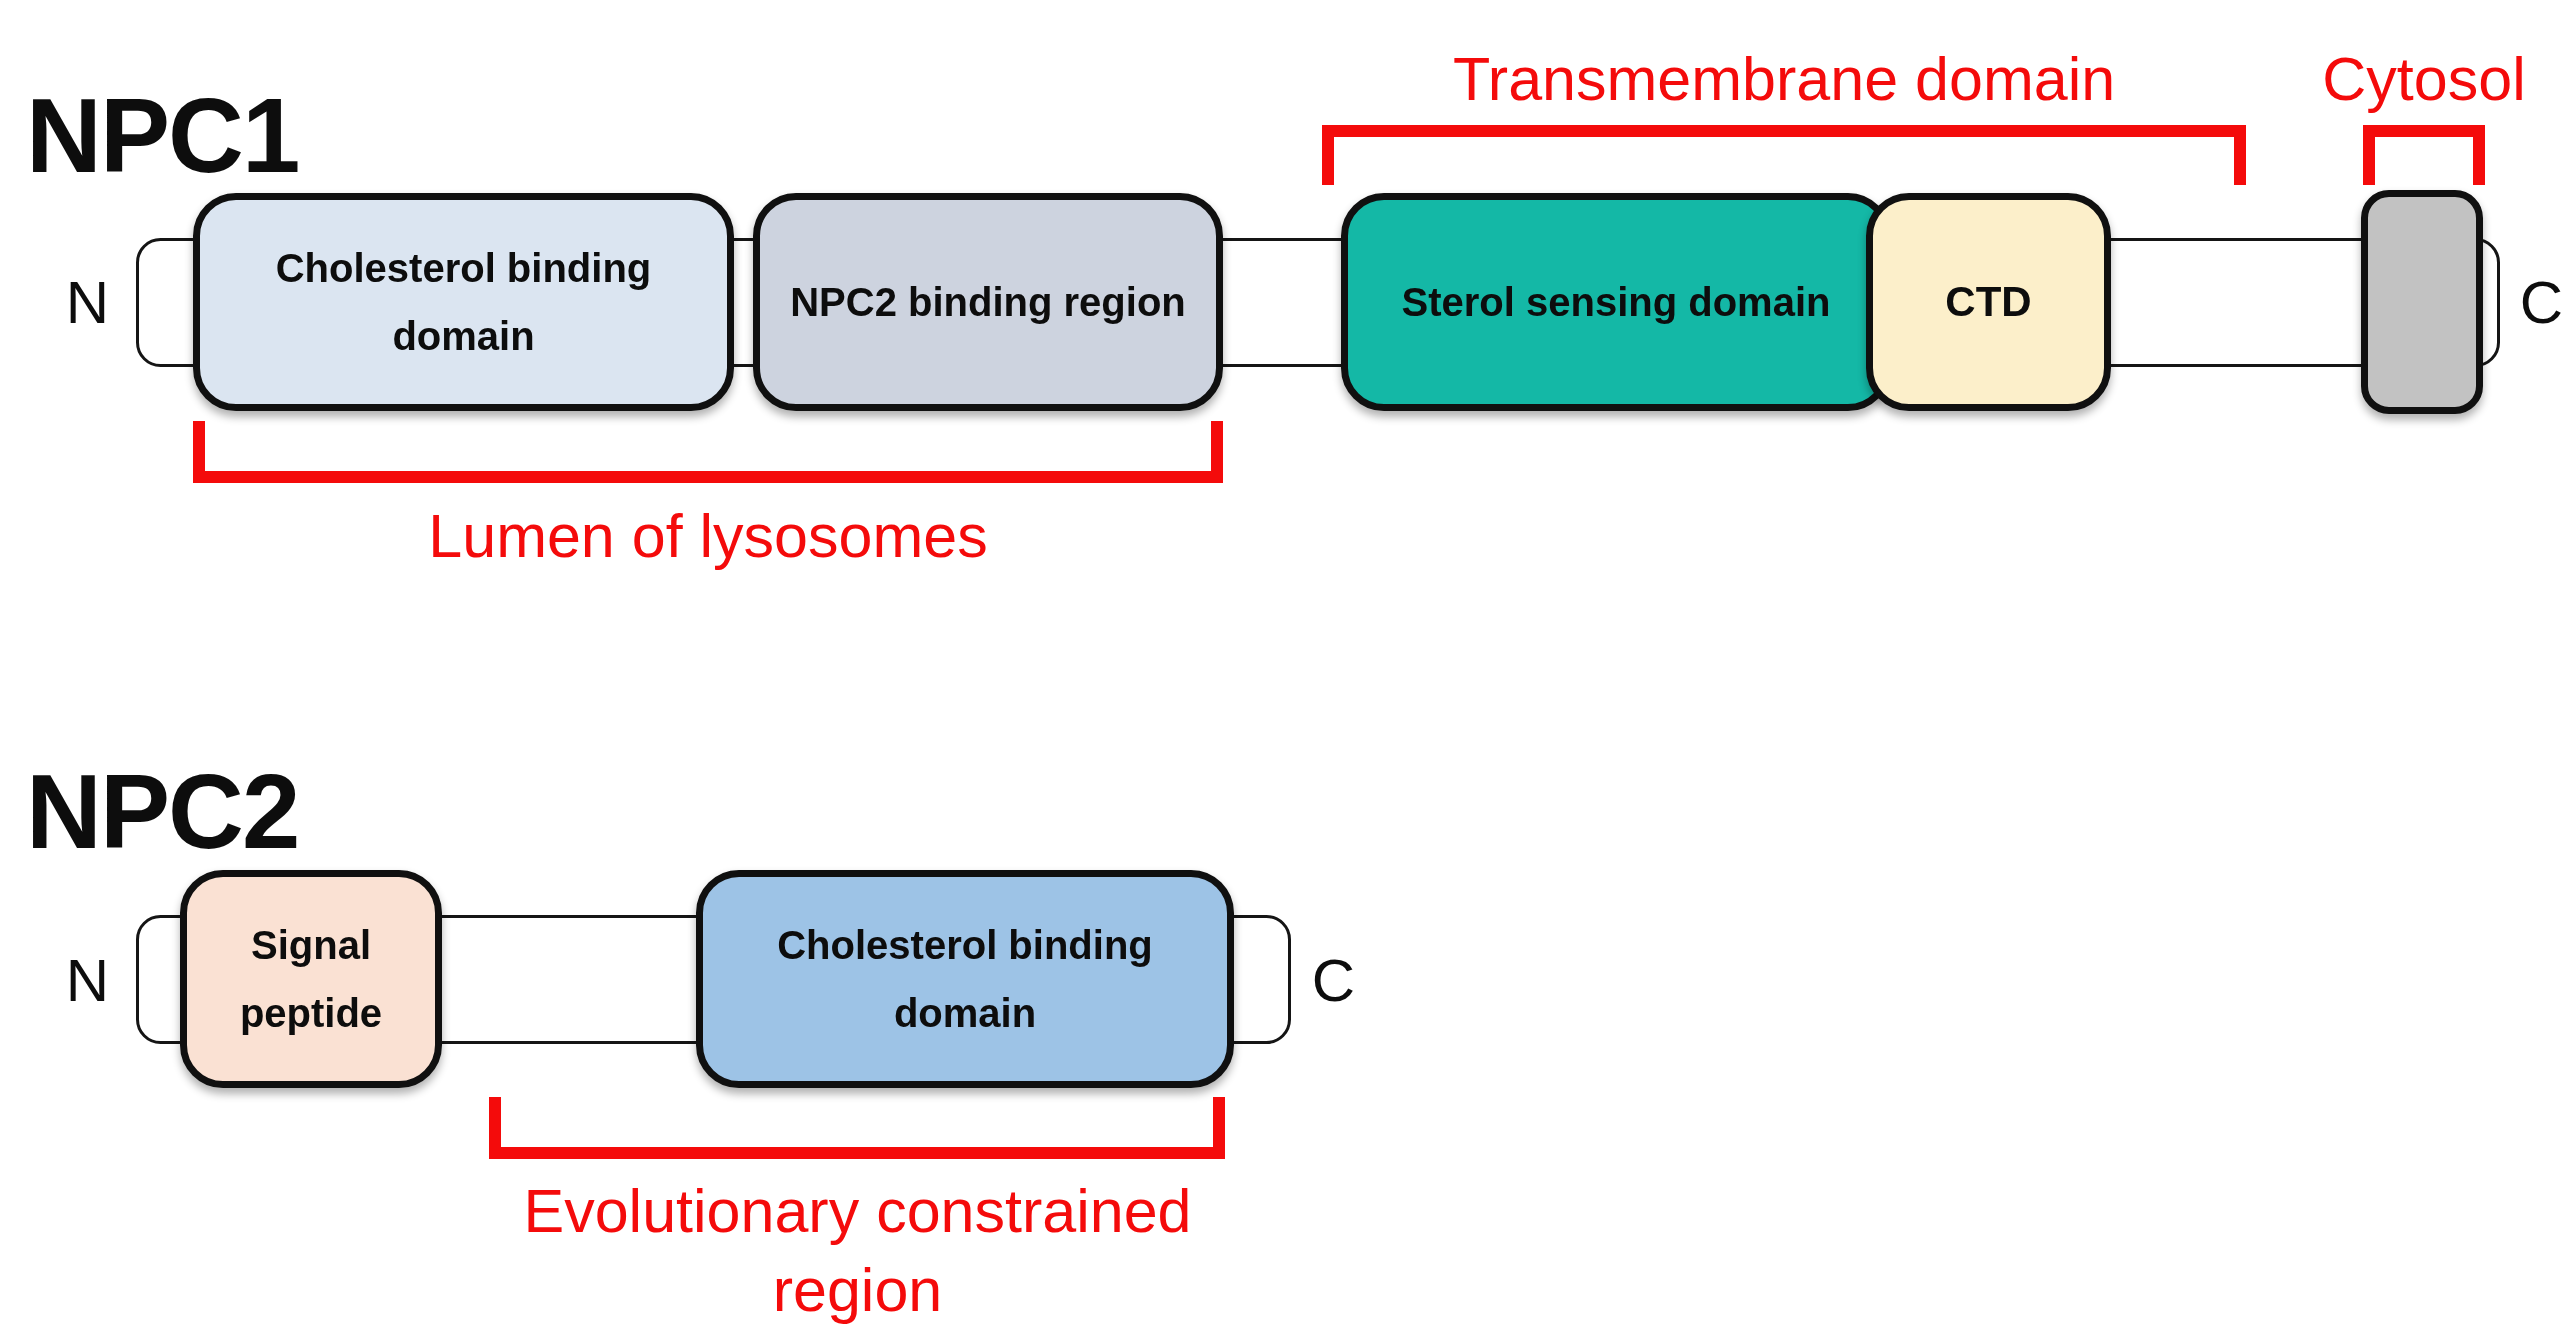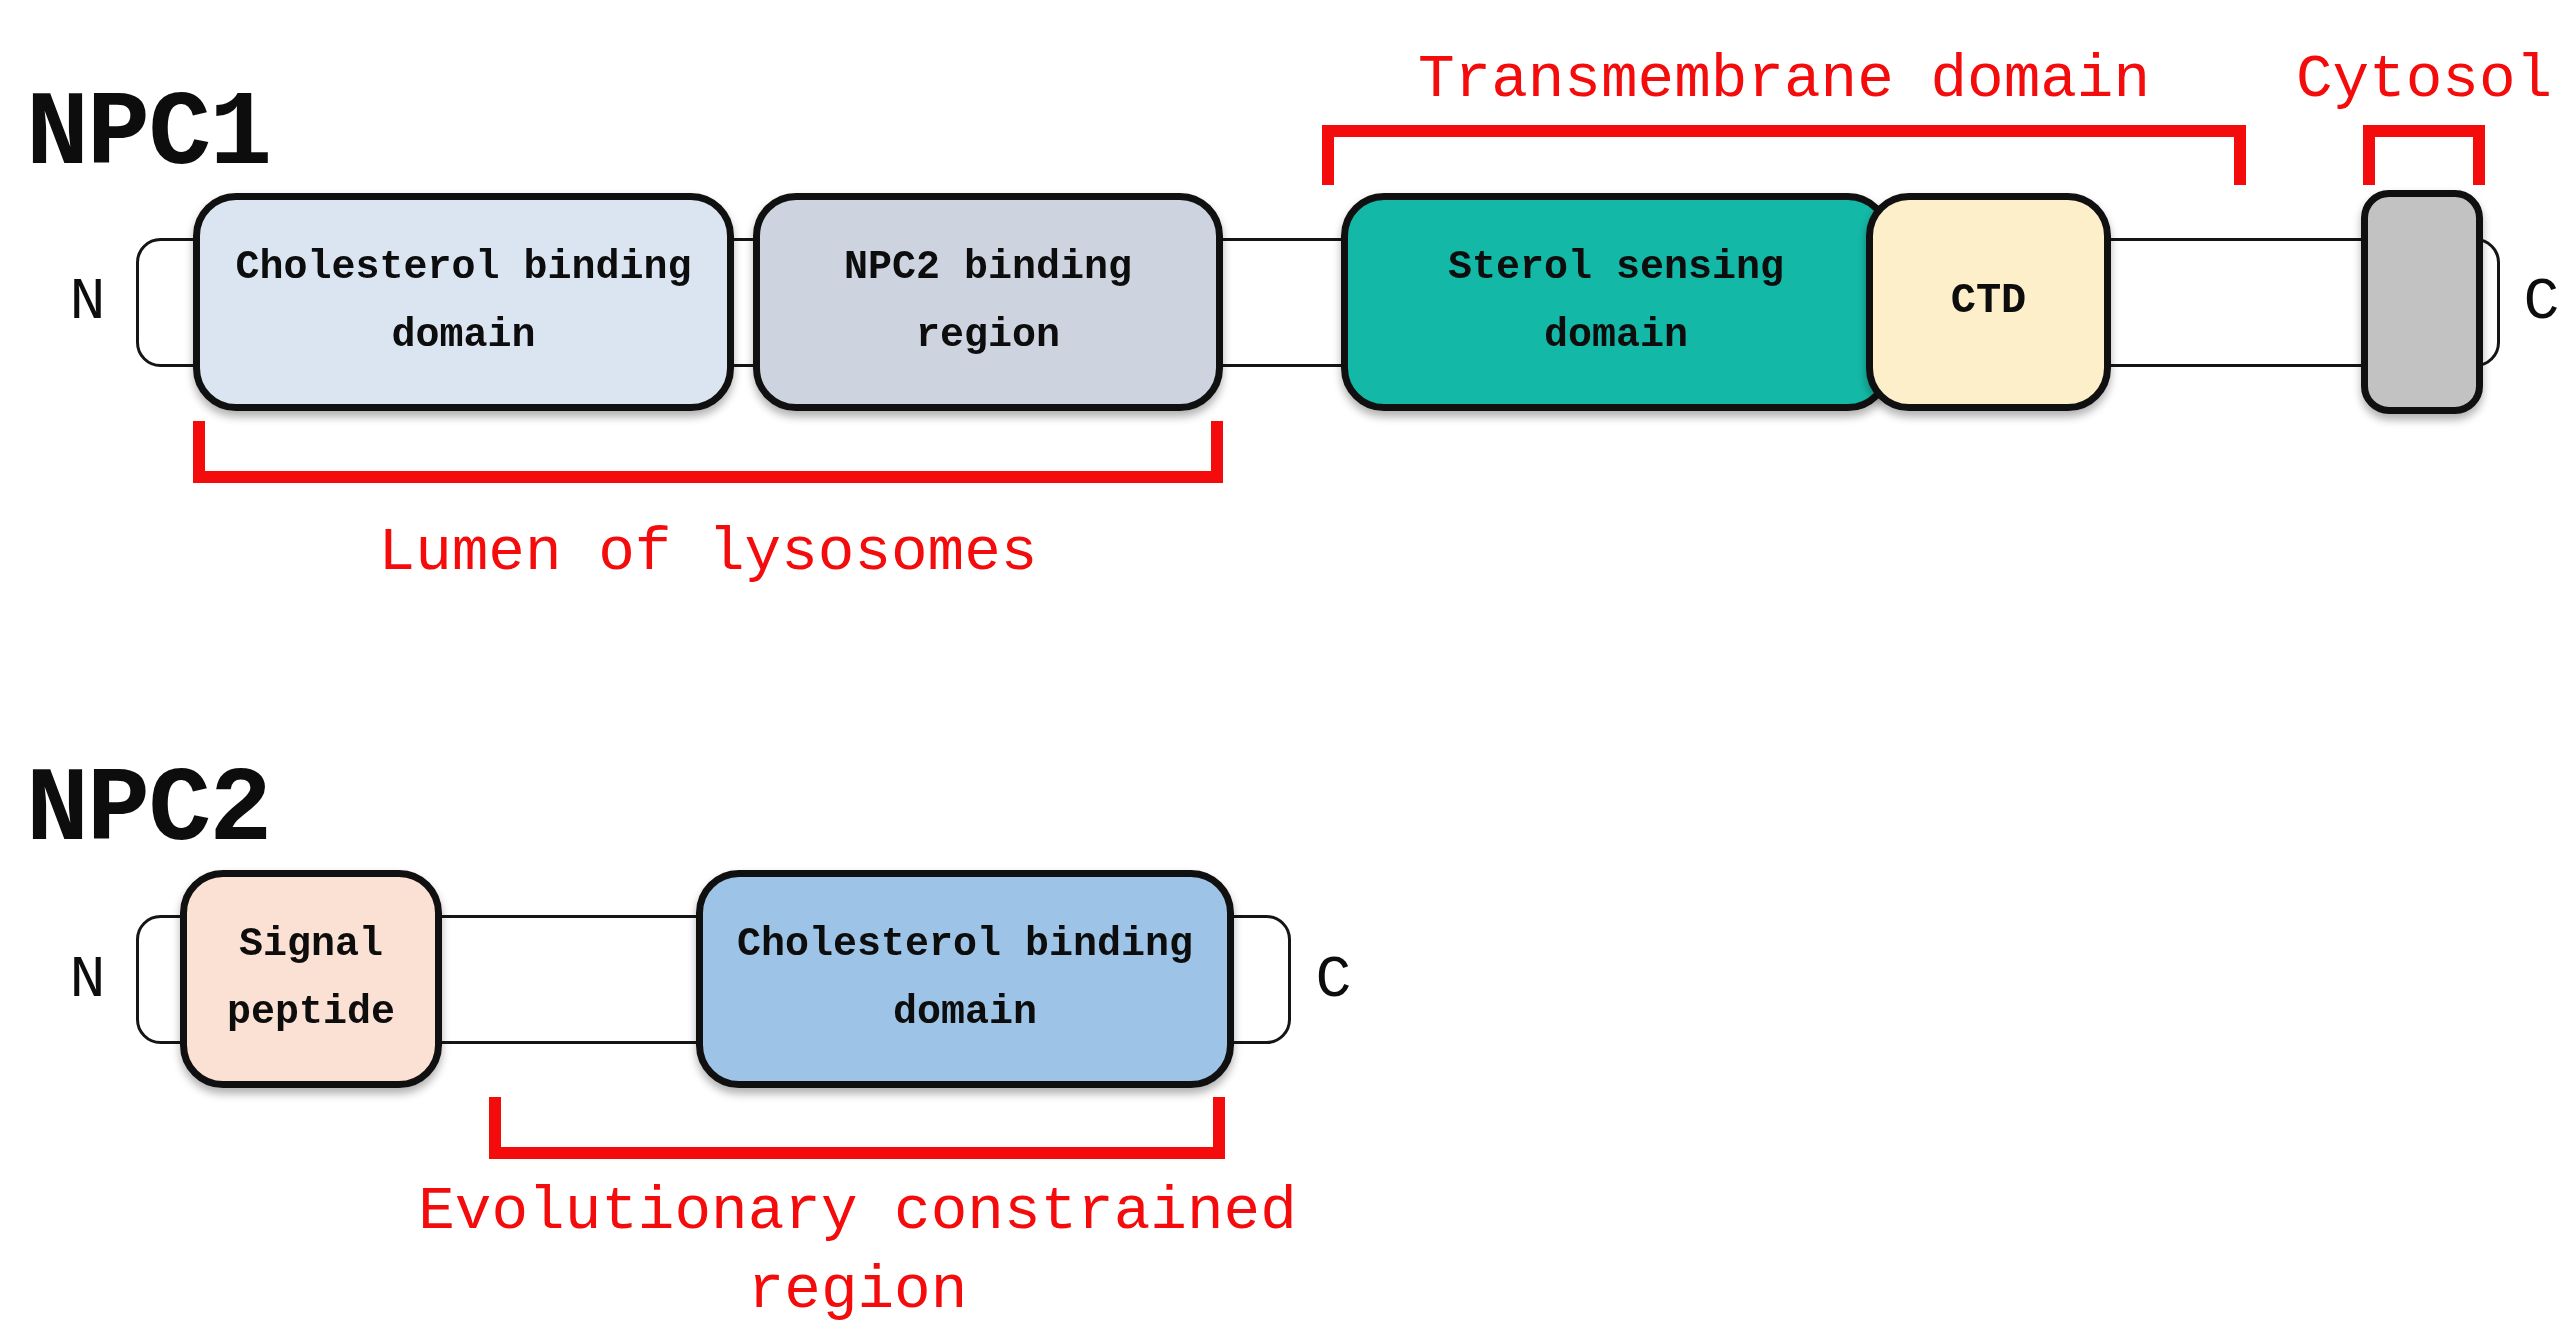--- a/index.html
+++ b/index.html
@@ -1,18 +1,18 @@
 <!DOCTYPE html>
 <html style="font-size:15px"><head>
 <meta charset="utf-8">
 <style>
   html,body{margin:0;padding:0;background:#ffffff;}
   .canvas{
     position:relative;width:2576px;height:1329px;background:#ffffff;
-    font-family:Liberation Mono, monospace;color:#0d0d0d;overflow:hidden;
+    font-family:Liberation Sans, sans-serif;color:#0d0d0d;overflow:hidden;
   }
   
   .protein-title{
     position:absolute;left:26px;font-size:105px;font-weight:bold;
     letter-spacing:-1.9px;color:#0d0d0d;line-height:1;
   }
   .title-npc1{top:13px;}
   .title-npc2{top:689px;}
   
   .tube{
@@ -90,21 +90,21 @@
     </div>
     <div class="domain d-gray" style="background-color: rgb(194, 194, 194);"></div>
 
     <div class="bracket bracket-down br-tm" style="color: rgb(244, 11, 11);"></div>
     <div class="red-label lb-tm" style="color: rgb(244, 11, 11);">Transmembrane domain</div>
 
     <div class="bracket bracket-down br-cyt" style="color: rgb(244, 11, 11);"></div>
     <div class="red-label lb-cyt" style="color: rgb(244, 11, 11);">Cytosol</div>
 
     <div class="bracket bracket-up br-lumen" style="color: rgb(244, 11, 11);"></div>
-    <div class="red-label lb-lumen" style="color: rgb(244, 11, 11); margin-top: 16px;">Lumen of lysosomes</div>
+    <div class="red-label lb-lumen" style="color: rgb(244, 11, 11);">Lumen of lysosomes</div>
   </section>
 
   <section>
     <h1 class="protein-title title-npc2">NPC2</h1>
 
     <div class="tube tube-npc2"></div>
 
     <span class="terminus n-npc2">N</span>
     <span class="terminus c-npc2">C</span>
 

